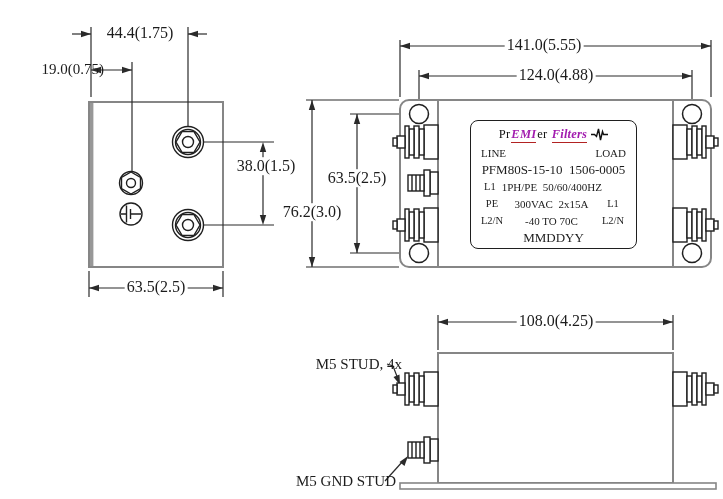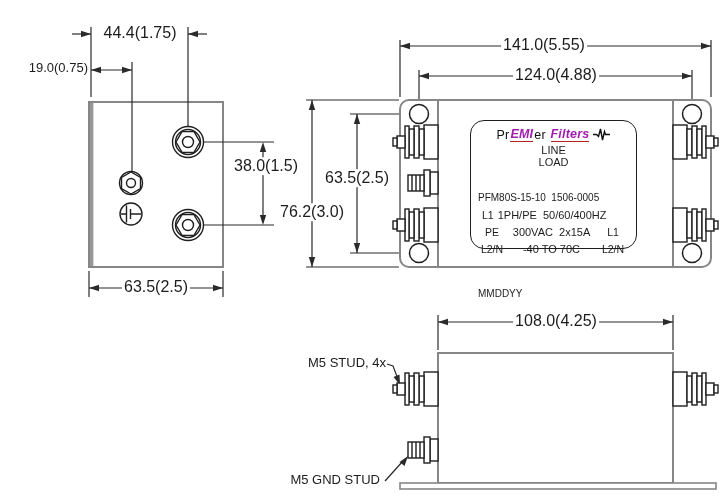--- a/index.html
+++ b/index.html
@@ -1,35 +1,35 @@
 <!DOCTYPE html>
 <html><head>
 <meta charset="utf-8">
 <style>
   html,body{margin:0;padding:0;background:#fff;}
   #canvas{position:relative;width:723px;height:499px;background:#fff;
-          font-family:Liberation Sans, sans-serif;color:#1c1c1c;overflow:hidden;}
+          font-family:Liberation Serif, serif;color:#1c1c1c;overflow:hidden;}
   #linework{position:absolute;left:0;top:0;}
   .dim{position:absolute;transform:translate(-50%,-50%);font-size:16px;
        white-space:nowrap;color:#1c1c1c;line-height:1.1;}
   .bg{background:#fff;padding:0 2px;}
-  .dimr{position:absolute;font-size:13px;white-space:nowrap;text-align:right;
-        color:#1c1c1c;line-height:1.1;}
+  .dimr{position:absolute;font-size:15px;white-space:nowrap;text-align:right;
+        color:#1c1c1c;line-height:1.1;padding-left:16px;}
   
   .label{position:absolute;left:470px;top:120px;width:167px;height:129px;
-         border:1.6px solid #1f1f1f;border-radius:14px;background:#fff;
+         border:1.6px solid #1f1f1f;border-radius:8px;background:#fff;
          box-sizing:border-box;padding:4px 7px 0;}
   .logo{height:19px;display:flex;align-items:center;justify-content:center;
         font-size:12.5px;color:#111;letter-spacing:.2px;}
   .logo .rd{font-style:italic;font-weight:bold;color:#a21caf;
             border-bottom:1.6px solid #b22222;margin:0 1px;}
   .pulse{margin-left:3px;}
   .ll{display:flex;justify-content:space-between;align-items:center;height:17px;
-      font-size:11px;padding:0 3px;flex-direction:column;}
-  .ctr{text-align:left;height:17px;line-height:17px;font-size:10px;white-space:pre;margin-top:28px;}
+      font-size:11px;padding:0 3px;}
+  .ctr{text-align:center;height:17px;line-height:17px;font-size:13px;white-space:pre;}
   .row{display:flex;align-items:center;height:17px;font-size:11px;justify-content:center;}
   .row .s{width:28px;text-align:center;font-size:10.5px;}
   .row .sr{width:32px;text-align:center;font-size:10.5px;}
   .row .c{flex:1;text-align:center;white-space:pre;}
 </style>
 </head>
 <body>
 
 <div id="canvas">
 

